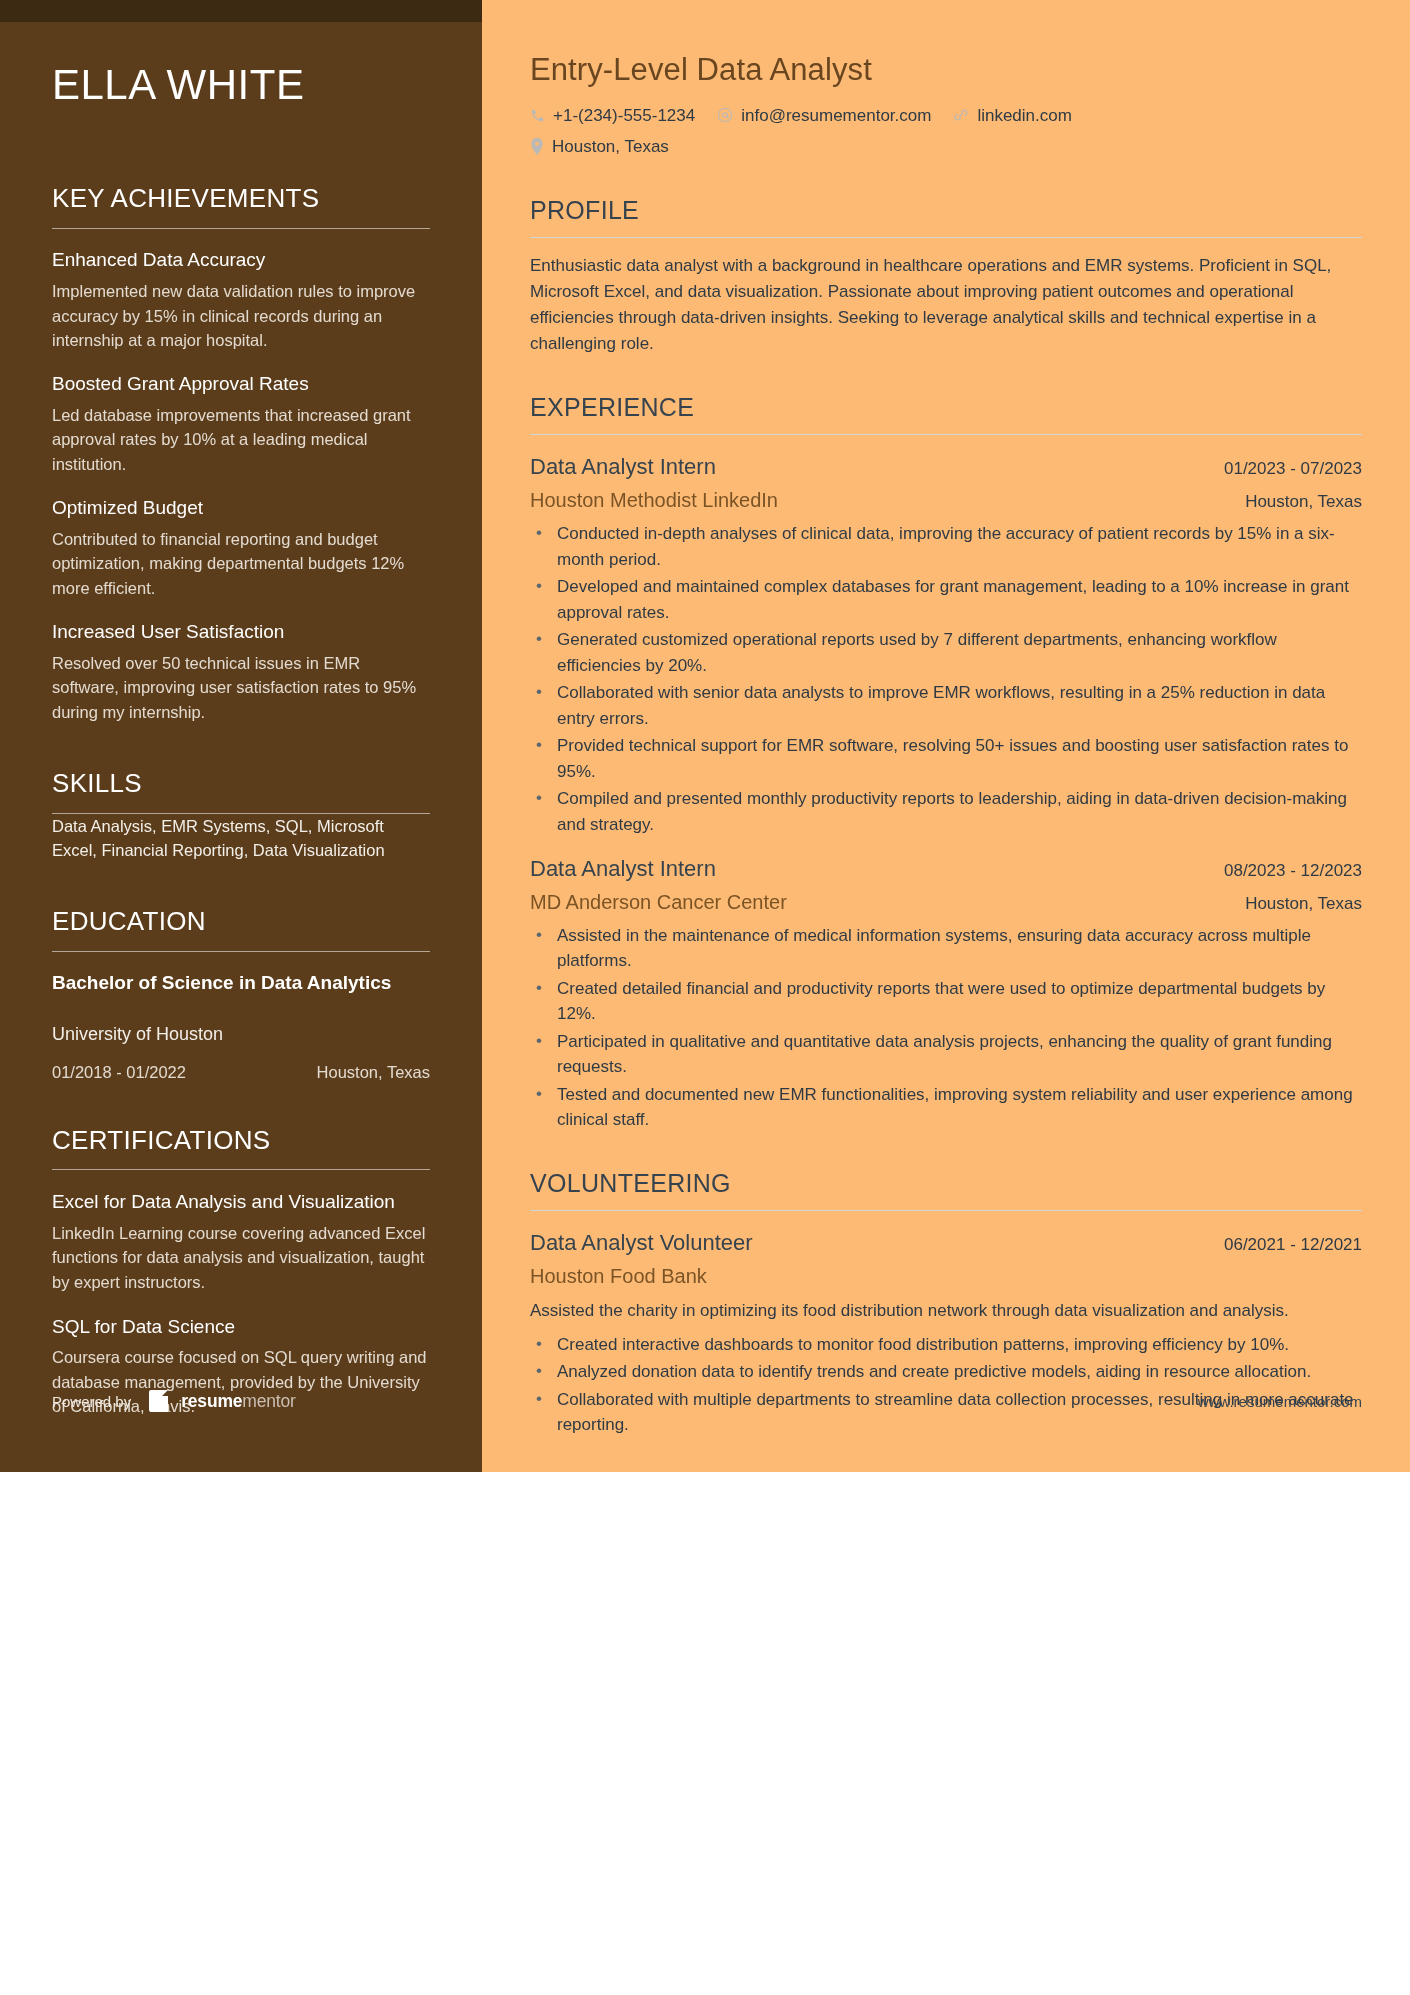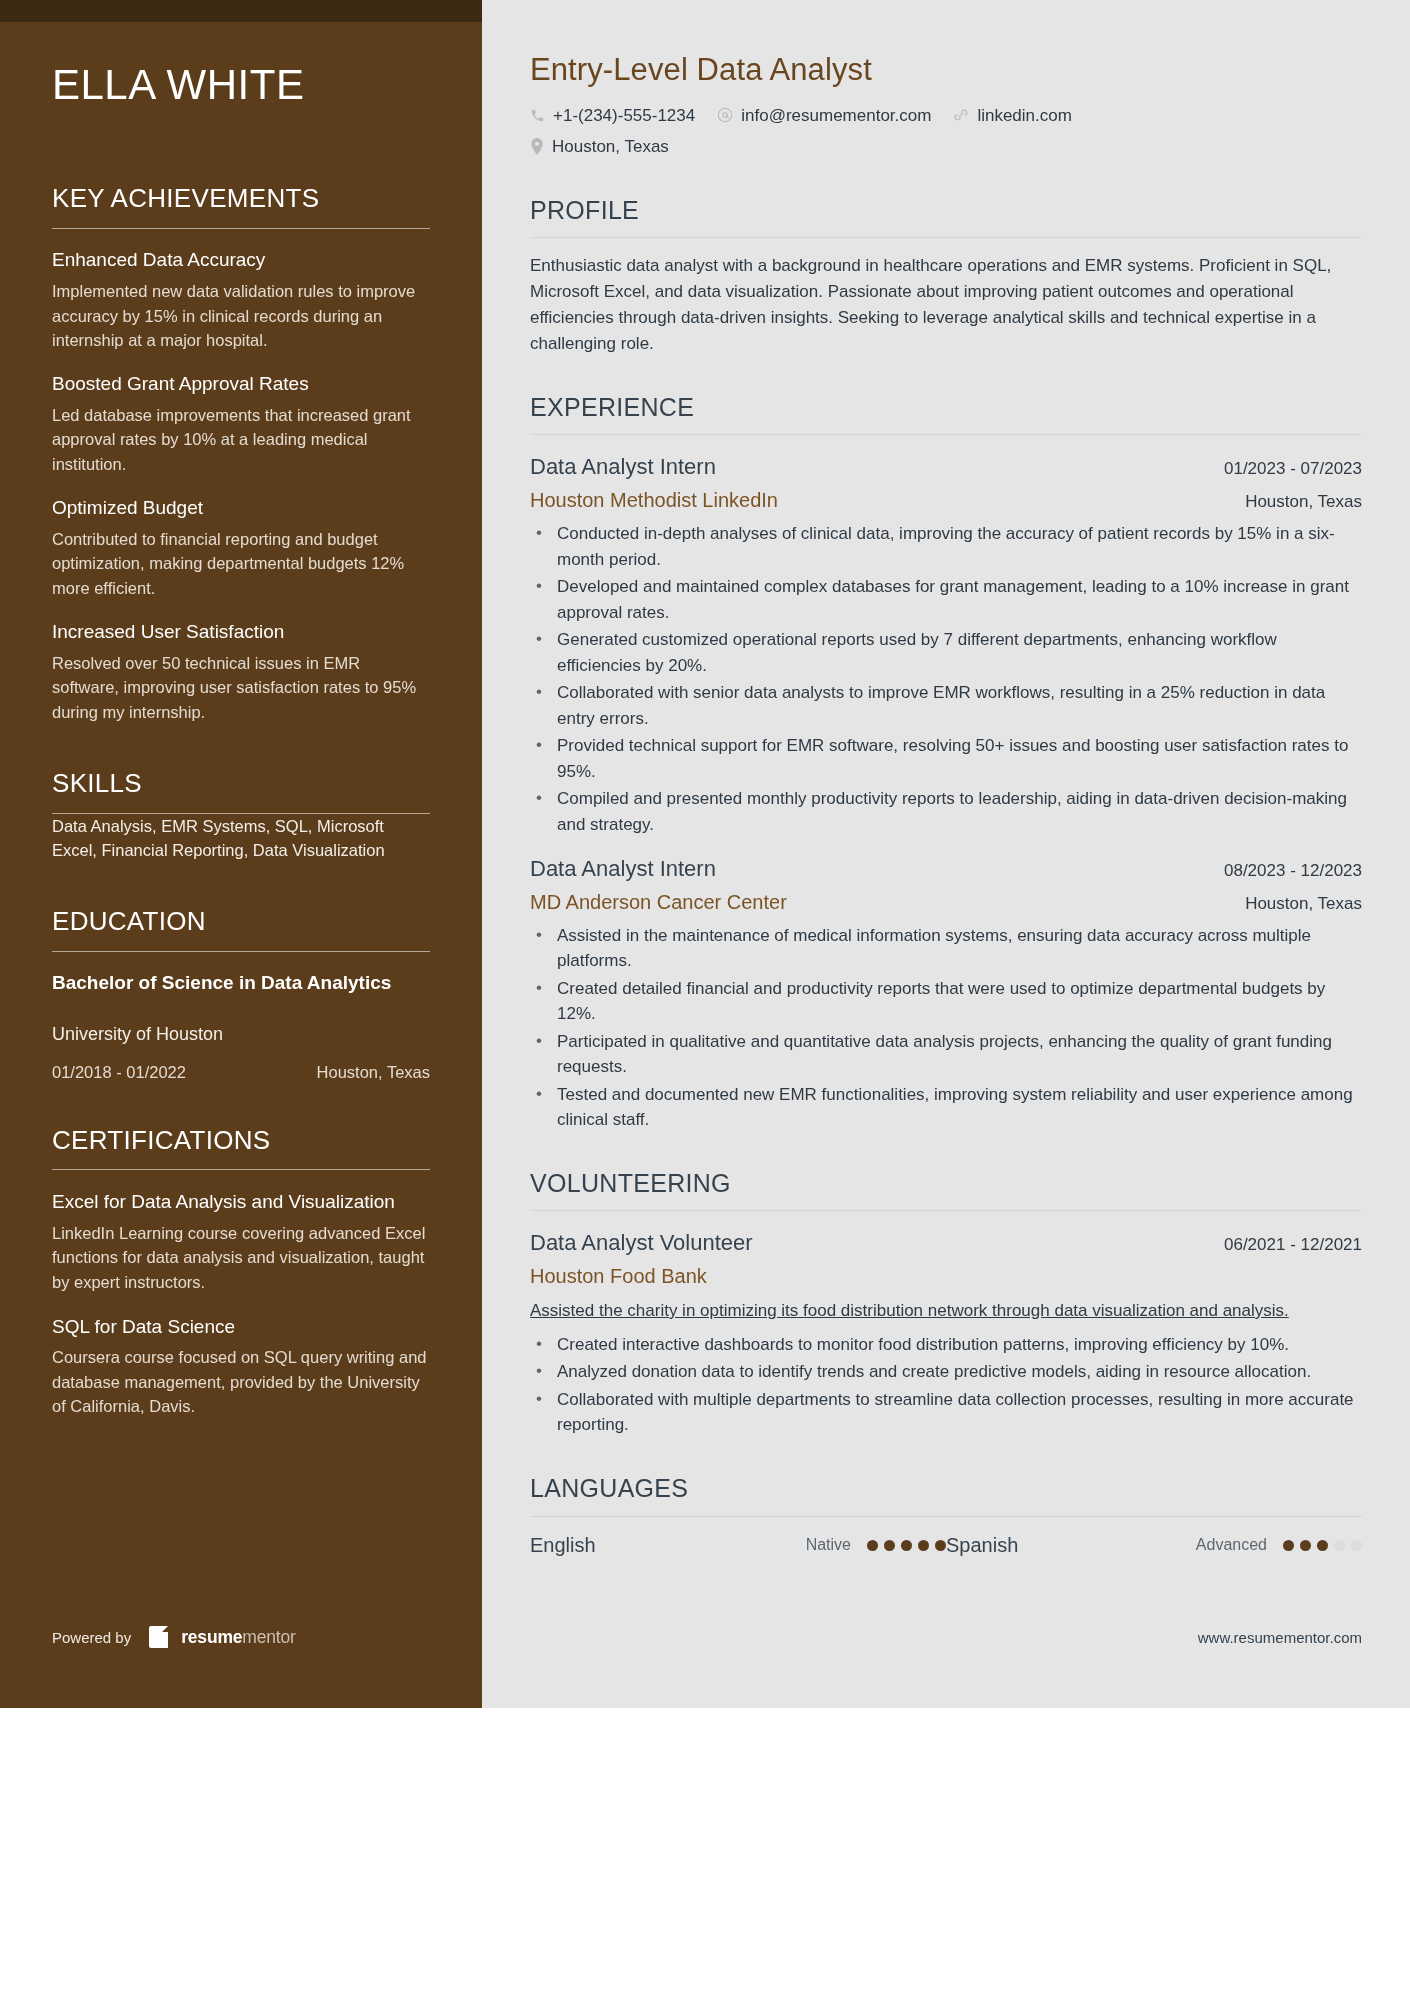--- a/index.html
+++ b/index.html
@@ -6,23 +6,23 @@
   html, body {
     width: 1410px;
     height: 1995px;
     background: #ffffff;
     font-family: "Liberation Sans", sans-serif;
     -webkit-font-smoothing: antialiased;
   }
   .page {
     position: relative;
     width: 1410px;
-    height: 1708px;
-    display: flex;
-    background: #e5e5e5;
+    height: 1472px;
+    display: flex;
+    background: #fdba74;
     overflow: hidden;
   }
 
   
   .sidebar {
     position: relative;
     width: 482px;
     flex: 0 0 482px;
     background: #5b3d1c;
     color: #ffffff;
@@ -224,21 +224,20 @@
   .entry-loc {
     font-size: 17px;
     color: #2f3a44;
     white-space: nowrap;
   }
   .entry-summary {
     font-size: 17px;
     line-height: 1.52;
     color: #2f3a44;
     margin-top: 9px;
-    text-decoration: underline;
   }
   ul.bullets {
     list-style: none;
     margin-top: 8px;
   }
   ul.bullets li {
     position: relative;
     padding-left: 27px;
     font-size: 17px;
     line-height: 1.5;

